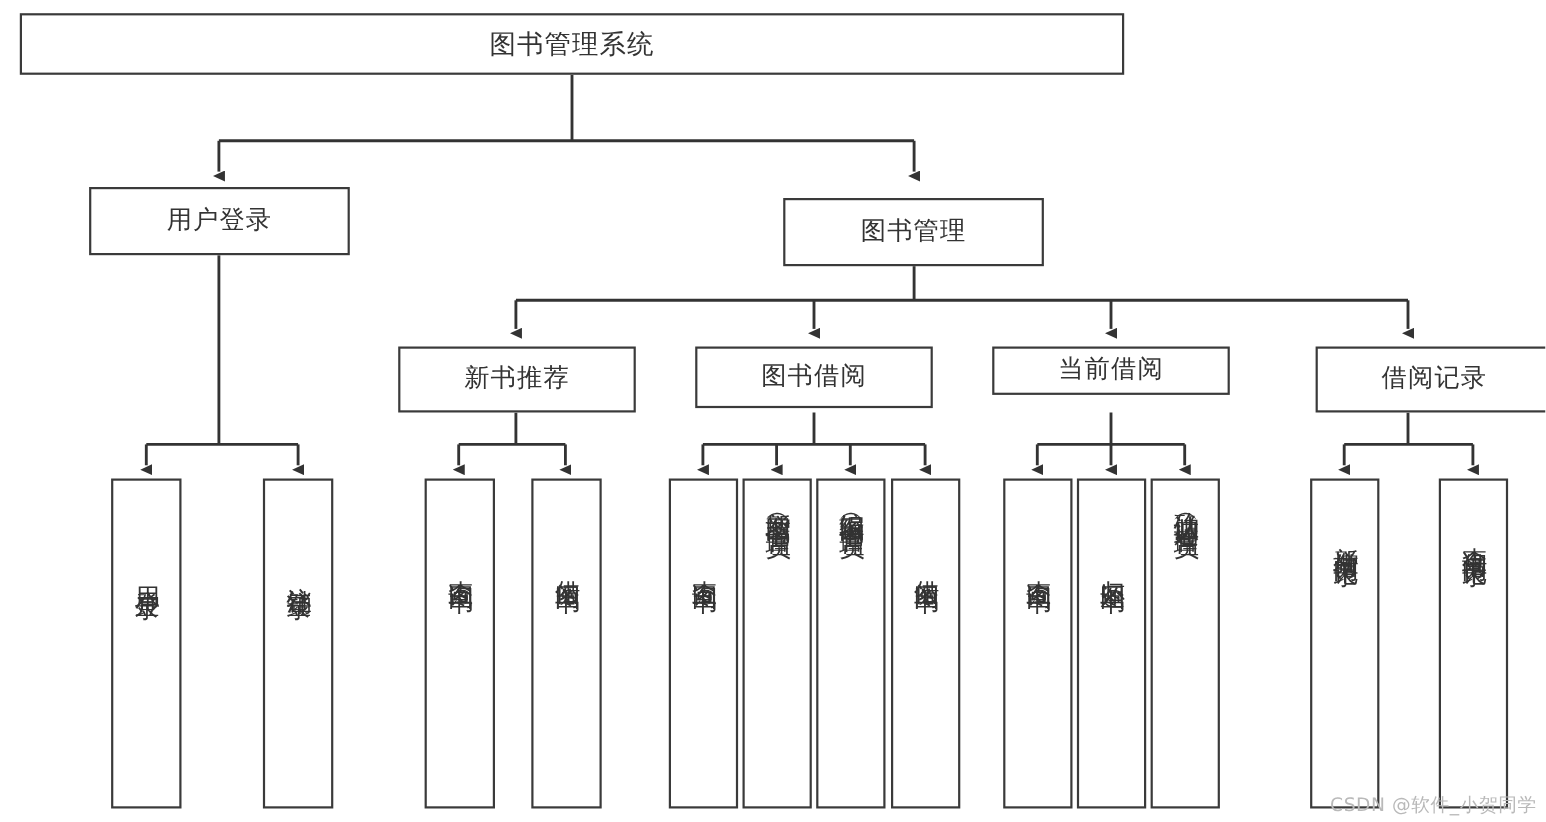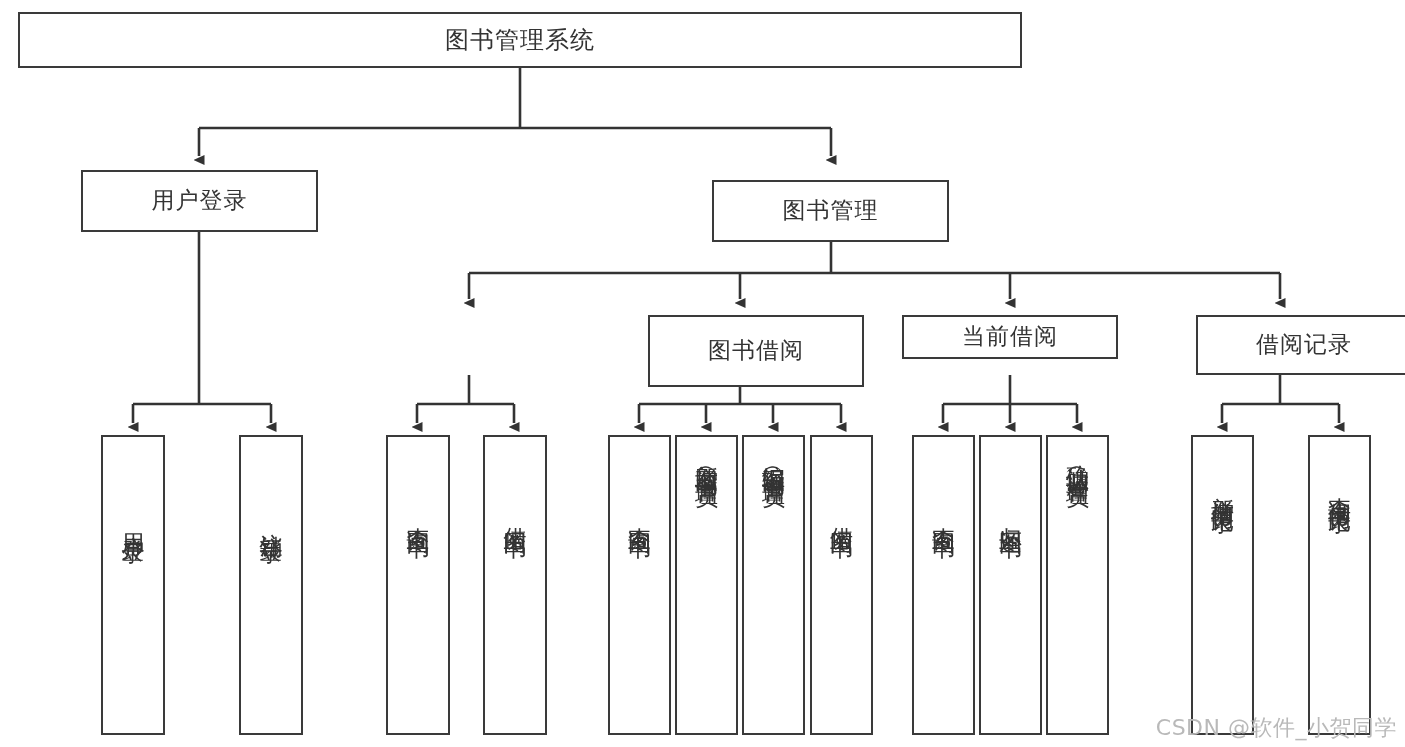--- a/index.html
+++ b/index.html
@@ -63,21 +63,21 @@
     text-orientation: upright;
     font-size: 23px;
     letter-spacing: 3px;
     line-height: 1;
     white-space: nowrap;
   }
   #watermark {
     position: absolute;
     right: 8px;
     bottom: 4px;
-    font-size: 22px;
+    font-size: 17px;
     color: #b9b9b9;
     letter-spacing: 0.5px;
     white-space: nowrap;
     z-index: 5;
     font-family: "DejaVu Sans", "Liberation Sans", sans-serif;
   }
 </style>
 </head>
 <body>
 
@@ -139,22 +139,25 @@
   </div>
 
   <div class="node horiz" style="left:81px; top:170px; width:237px; height:62px;">
     <span class="node-label">用户登录</span>
   </div>
 
   <div class="node horiz" style="left:712px; top:180px; width:237px; height:62px;">
     <span class="node-label">图书管理</span>
   </div>
 
-
-  <div class="node horiz" style="left:648px; top:315px; width:216px; height:72px;">
+  <div class="node horiz" style="left:362px; top:315px; width:216px; height:60px;">
+    <span class="node-label">新书推荐</span>
+  </div>
+
+  <div class="node horiz" style="left:632px; top:315px; width:216px; height:56px;">
     <span class="node-label">图书借阅</span>
   </div>
 
   <div class="node horiz" style="left:902px; top:315px; width:216px; height:44px;">
     <span class="node-label">当前借阅</span>
   </div>
 
   <div class="node horiz" style="left:1172px; top:315px; width:216px; height:60px;margin-left:24px;">
     <span class="node-label">借阅记录</span>
   </div>

